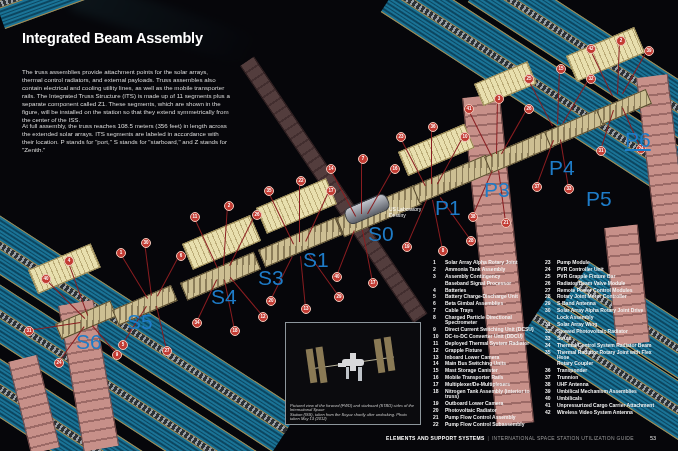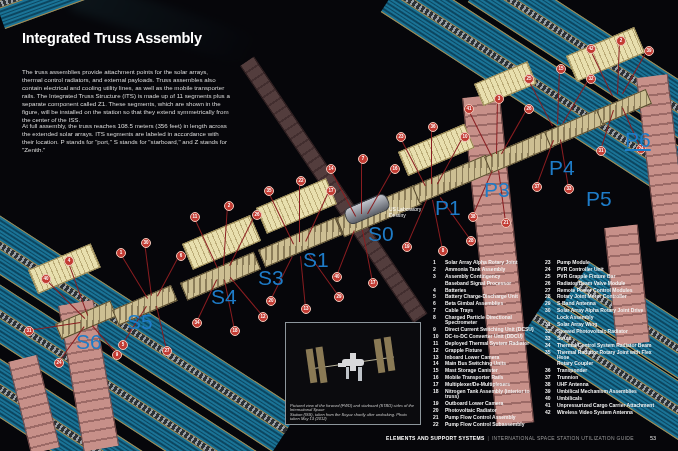--- a/index.html
+++ b/index.html
@@ -249,21 +249,21 @@
       <div class="seg-label" style="left: 258px; top: 266px;">S3</div>
       <div class="seg-label" style="left: 303px; top: 248px;">S1</div>
       <div class="seg-label" style="left: 368px; top: 222px;">S0</div>
       <div class="seg-label" style="left: 435px; top: 196px;">P1</div>
       <div class="seg-label" style="left: 484px; top: 178px;">P3</div>
       <div class="seg-label" style="left: 549px; top: 156px;">P4</div>
       <div class="seg-label" style="left: 586px; top: 143px; margin-top: 44px;">P5</div>
       <div class="seg-label" style="left: 625px; top: 128px; text-decoration: underline;">P6</div>
     </div>
 
-  <div id="title" class="abs">Integrated Truss Assembly</div>
+  <div id="title" class="abs">Integrated Beam Assembly</div>
   <div id="para1" class="abs para">The truss assemblies provide attachment points for the solar arrays, thermal control radiators, and external payloads. Truss assembles also contain electrical and cooling utility lines, as well as the mobile transporter rails. The Integrated Truss Structure (ITS) is made up of 11 segments plus a separate component called Z1. These segments, which are shown in the figure, will be installed on the station so that they extend symmetrically from the center of the ISS.</div>
   <div id="para2" class="abs para">At full assembly, the truss reaches 108.5 meters (356 feet) in length across the extended solar arrays. ITS segments are labeled in accordance with their location. P stands for "port," S stands for "starboard," and Z stands for "Zenith."</div>
 
   <div id="legend-col1" class="legend-col">
       <div class="lrow">
         <span class="ln">1</span>
         <span class="lt">Solar Array Alpha Rotary Joint</span>
       </div>
       <div class="lrow">
         <span class="ln">2</span>

